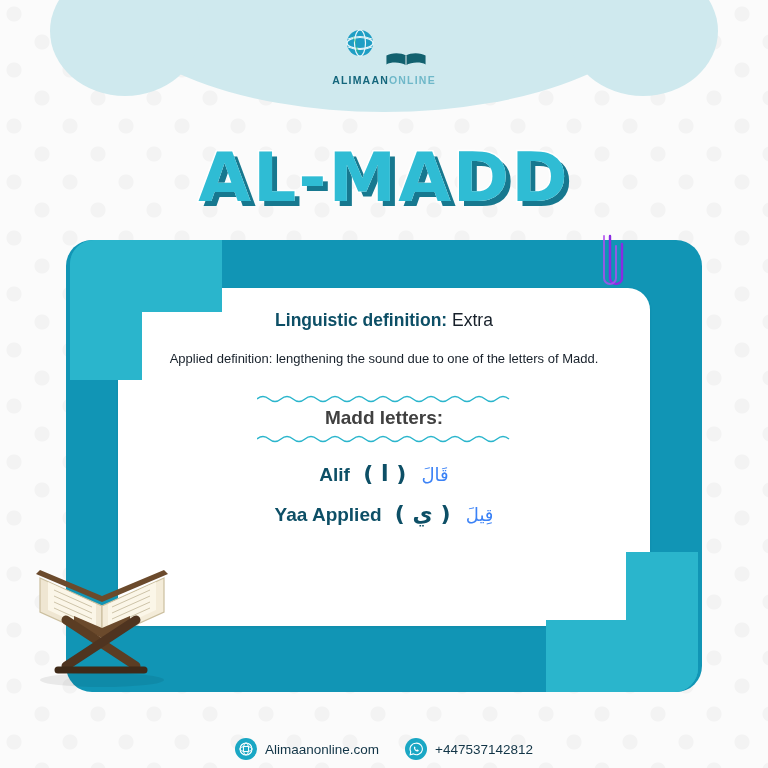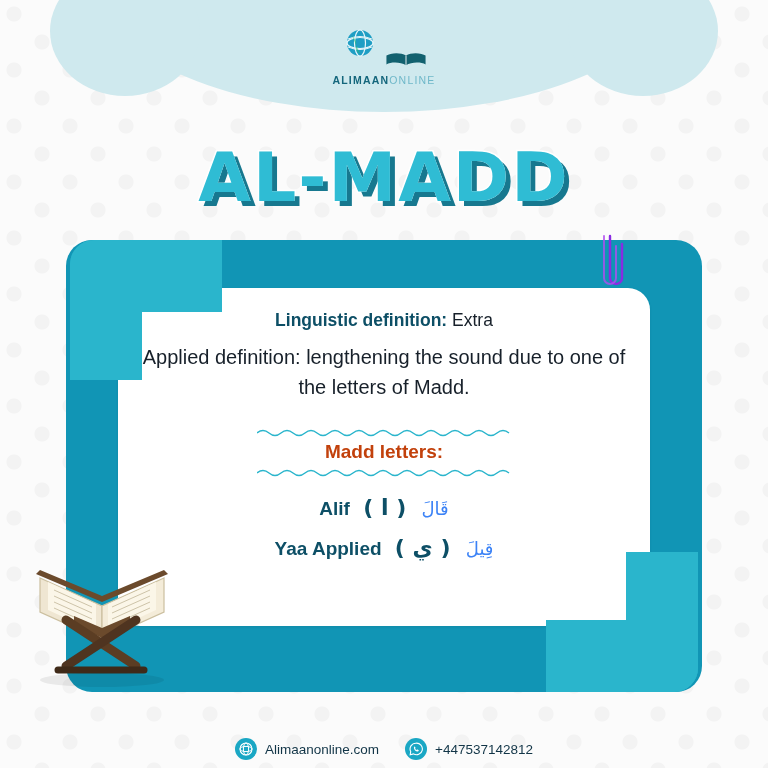--- a/index.html
+++ b/index.html
@@ -82,21 +82,21 @@
   }
   .logo-text {
     font-size: 10.5px;
     letter-spacing: 1.2px;
     font-weight: bold;
     color: #14667c;
     margin-top: 2px;
   }
   .logo-text .light {
     color: #6fb8c9;
-    font-weight: normal;
+    font-weight: bold;
   }
 
   
   .title {
     position: absolute;
     top: 138px;
     left: 0;
     width: 100%;
     text-align: center;
     font-size: 68px;
@@ -170,43 +170,43 @@
     left: 136px;
     top: 308px;
     width: 496px;
     z-index: 6;
     text-align: center;
     color: #1b2a3a;
   }
   .def-line {
     font-size: 17.5px;
     line-height: 1.45;
-    margin-bottom: 10px;
+    margin-bottom: 16px;
     color: #17202a;
   }
   .def-line .lbl {
     font-weight: bold;
     color: #0d4f66;
   }
   .def-applied {
-    font-size: 20px;
+    font-size: 13px;
     line-height: 1.48;
     margin-top: 8px;
     color: #17202a;
   }
 
   .madd-head-wrap {
     margin: 26px auto 4px;
     width: 254px;
     position: relative;
   }
   .madd-head {
     font-size: 19px;
     font-weight: bold;
-    color: #c2410c;
+    color: #404040;
     padding: 4px 0 6px;
   }
   .wave {
     display: block;
     height: 8px;
     width: 100%;
   }
 
   .letters {
     margin-top: 14px;

